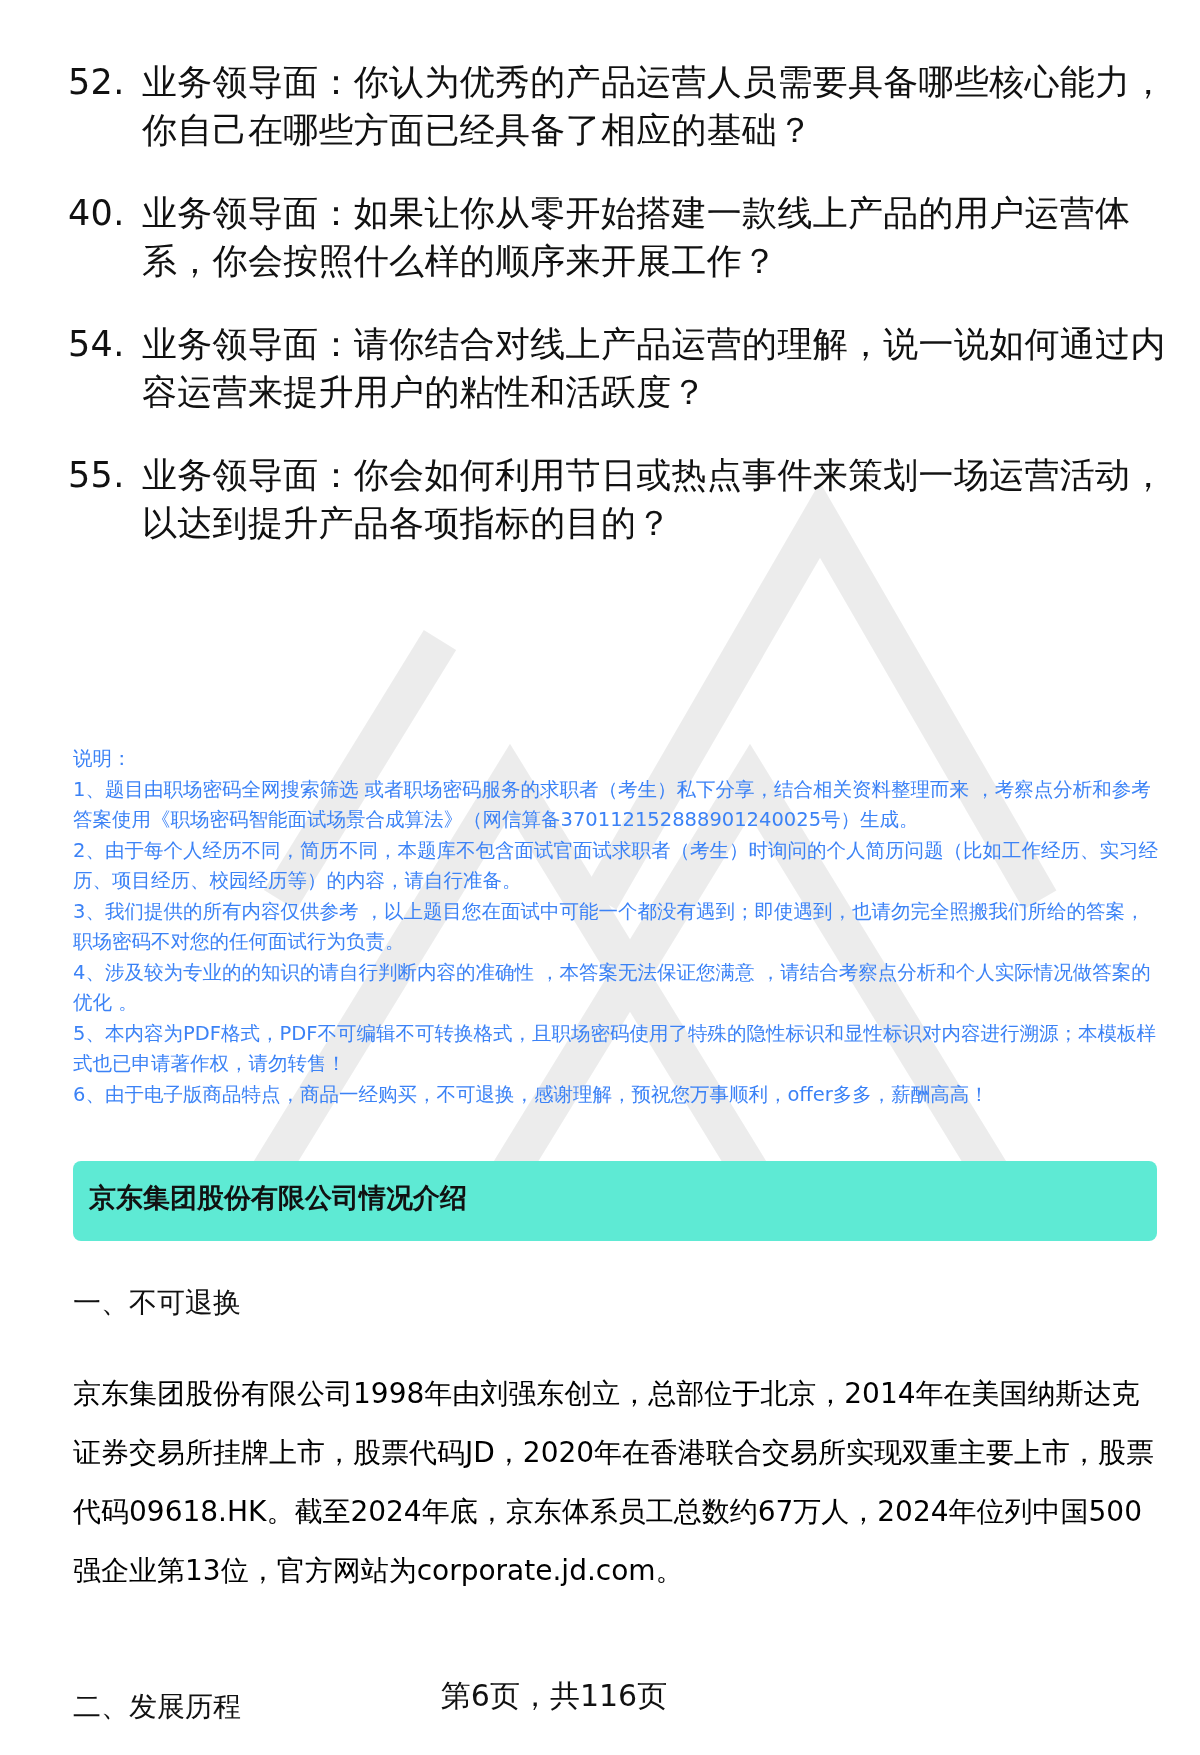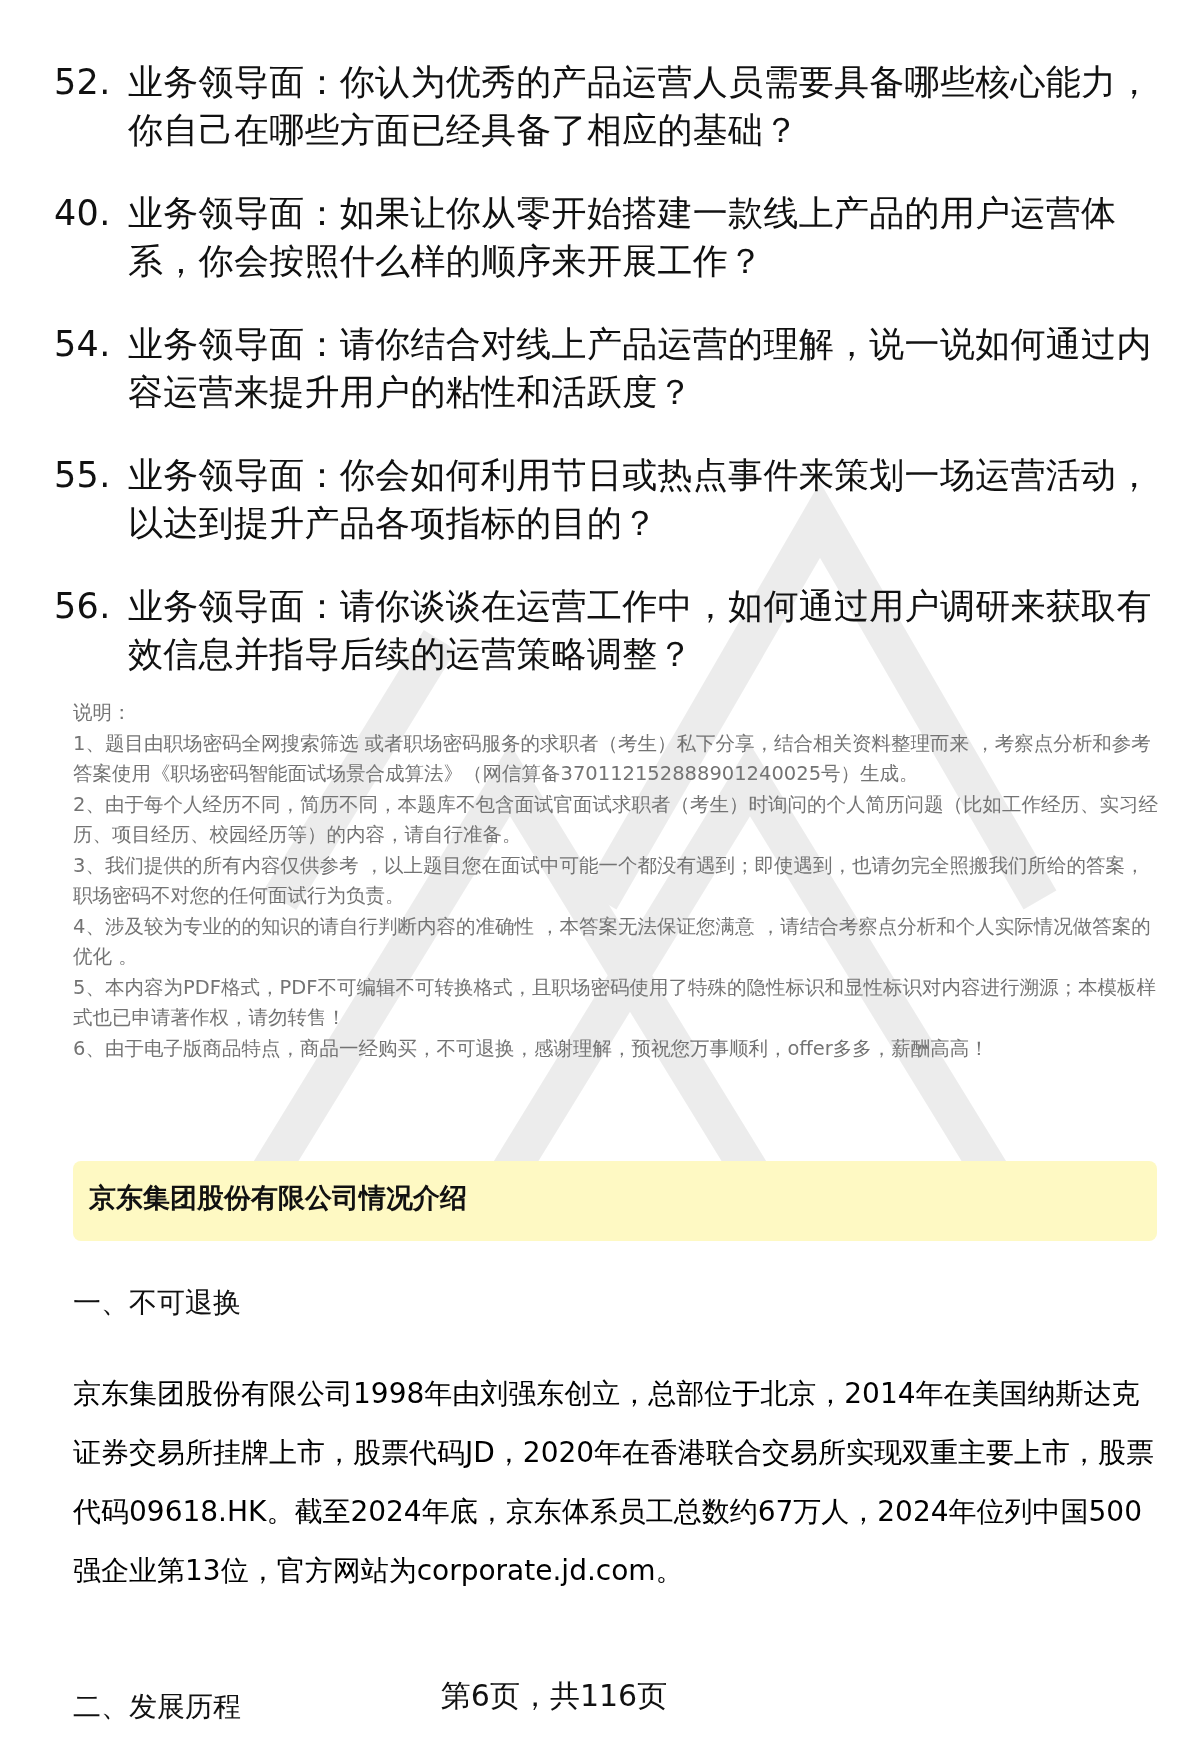--- a/index.html
+++ b/index.html
@@ -5,35 +5,35 @@
   html, body { margin: 0; padding: 0; background: #ffffff; }
   body {
     width: 1200px; height: 1755px; position: relative; overflow: hidden;
     font-family: "DejaVu Sans", "Liberation Sans", sans-serif;
     color: #111111;
   }
   .watermark {
     position: absolute; left: 180px; top: 480px; width: 900px; height: 760px;
     pointer-events: none; opacity: 0.07;
   }
-  .questions { position: absolute; left: 54px; top: 58px; width: 1100px; }
+  .questions { position: absolute; left: 68px; top: 58px; width: 1100px; }
   .q {
     display: flex; font-size: 35px; line-height: 48px; margin-bottom: 35px;
     letter-spacing: 0.3px;
   }
   .q .num { width: 74px; flex: none; }
   .q .text { flex: 1; width: 1010px; }
   .notes {
-    position: absolute; left: 73px; top: 698px; width: 1085px;
-    font-size: 19.5px; line-height: 30.5px; color: #737373;
+    position: absolute; left: 73px; top: 744px; width: 1085px;
+    font-size: 19.5px; line-height: 30.5px; color: #3b82f6;
   }
   .notes p { margin: 0; }
   .section-box {
     position: absolute; left: 73px; top: 1161px; width: 1084px; height: 80px;
-    background: #fef9c3; border-radius: 8px;
+    background: #5eead4; border-radius: 8px;
   }
   .section-box .title {
     position: absolute; left: 16px; top: 19px; font-size: 27px; font-weight: bold;
     color: #111111;
   }
   .h2 { position: absolute; left: 73px; font-size: 28px; color: #111; }
   .para {
     position: absolute; left: 73px; top: 1364px; width: 1090px;
     font-size: 28px; line-height: 59px; color: #000000;
   }
@@ -64,24 +64,20 @@
     <span class="text">业务领导面：如果让你从零开始搭建一款线上产品的用户运营体系，你会按照什么样的顺序来开展工作？</span>
   </div>
   <div class="q">
     <span class="num">54.</span>
     <span class="text">业务领导面：请你结合对线上产品运营的理解，说一说如何通过内容运营来提升用户的粘性和活跃度？</span>
   </div>
   <div class="q">
     <span class="num">55.</span>
     <span class="text">业务领导面：你会如何利用节日或热点事件来策划一场运营活动，以达到提升产品各项指标的目的？</span>
   </div>
-  <div class="q">
-    <span class="num">56.</span>
-    <span class="text">业务领导面：请你谈谈在运营工作中，如何通过用户调研来获取有效信息并指导后续的运营策略调整？</span>
-  </div>
 </div>
 
 <div class="notes">
   <p>说明：</p>
   <p>1、题目由职场密码全网搜索筛选 或者职场密码服务的求职者（考生）私下分享，结合相关资料整理而来 ，考察点分析和参考答案使用《职场密码智能面试场景合成算法》（网信算备370112152888901240025号）生成。</p>
   <p>2、由于每个人经历不同，简历不同，本题库不包含面试官面试求职者（考生）时询问的个人简历问题（比如工作经历、实习经历、项目经历、校园经历等）的内容，请自行准备。</p>
   <p>3、我们提供的所有内容仅供参考 ，以上题目您在面试中可能一个都没有遇到；即使遇到，也请勿完全照搬我们所给的答案，职场密码不对您的任何面试行为负责。</p>
   <p>4、涉及较为专业的的知识的请自行判断内容的准确性 ，本答案无法保证您满意 ，请结合考察点分析和个人实际情况做答案的优化 。</p>
   <p>5、本内容为PDF格式，PDF不可编辑不可转换格式，且职场密码使用了特殊的隐性标识和显性标识对内容进行溯源；本模板样式也已申请著作权，请勿转售！</p>
   <p>6、由于电子版商品特点，商品一经购买，不可退换，感谢理解，预祝您万事顺利，offer多多，薪酬高高！</p>

